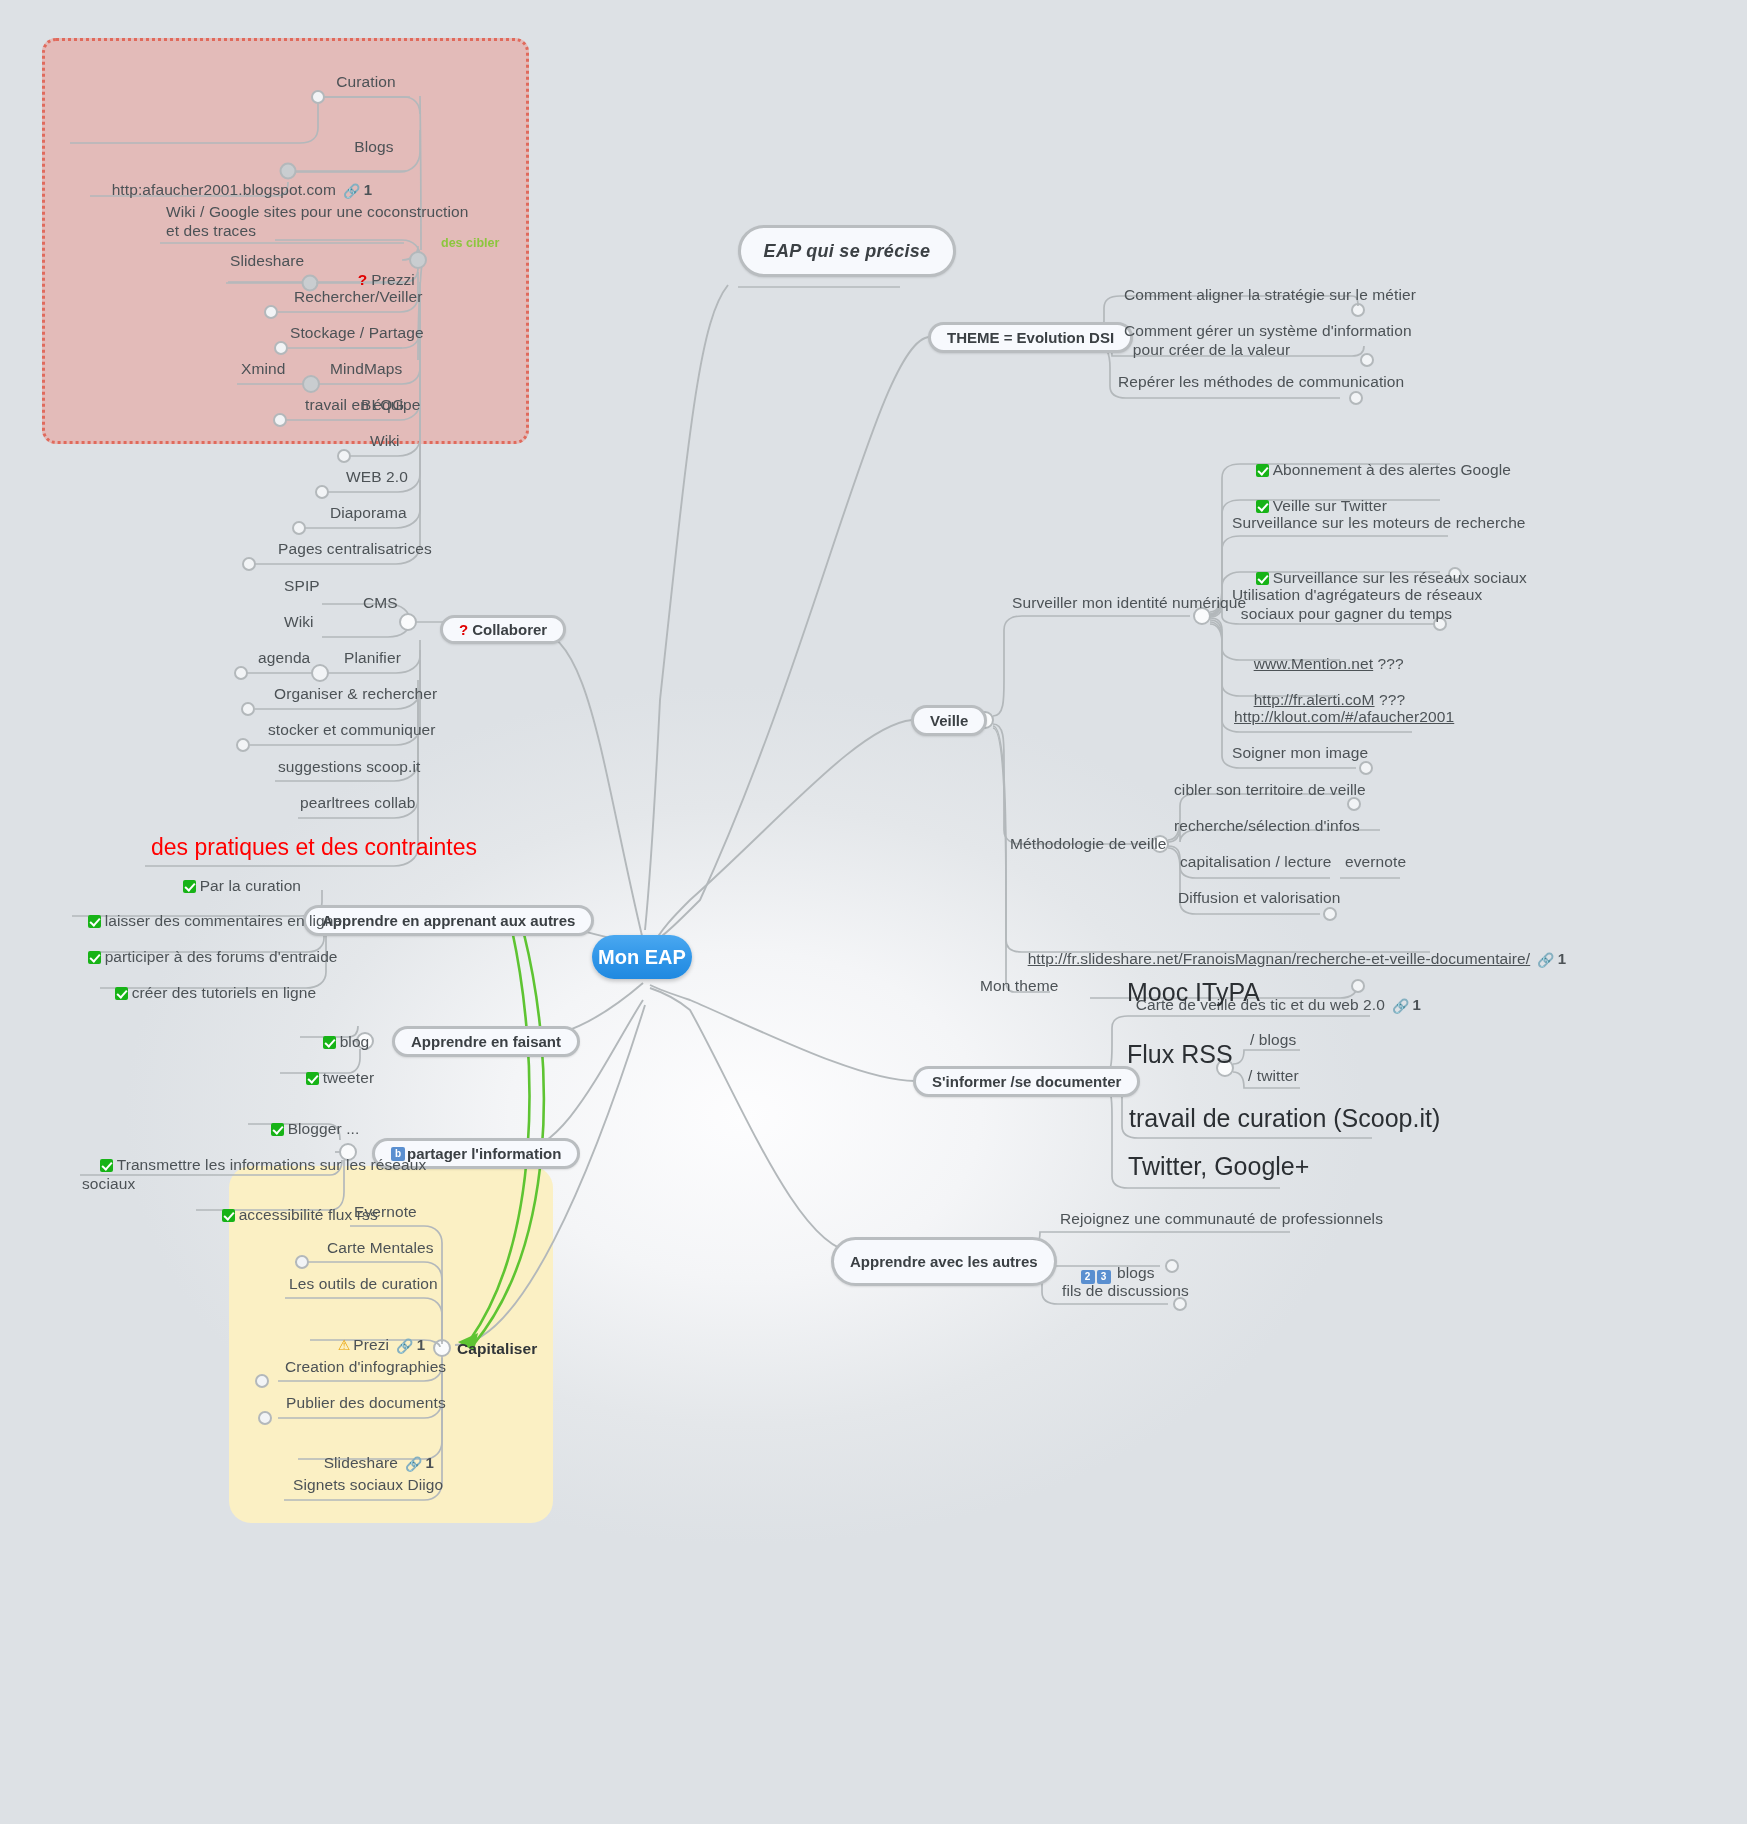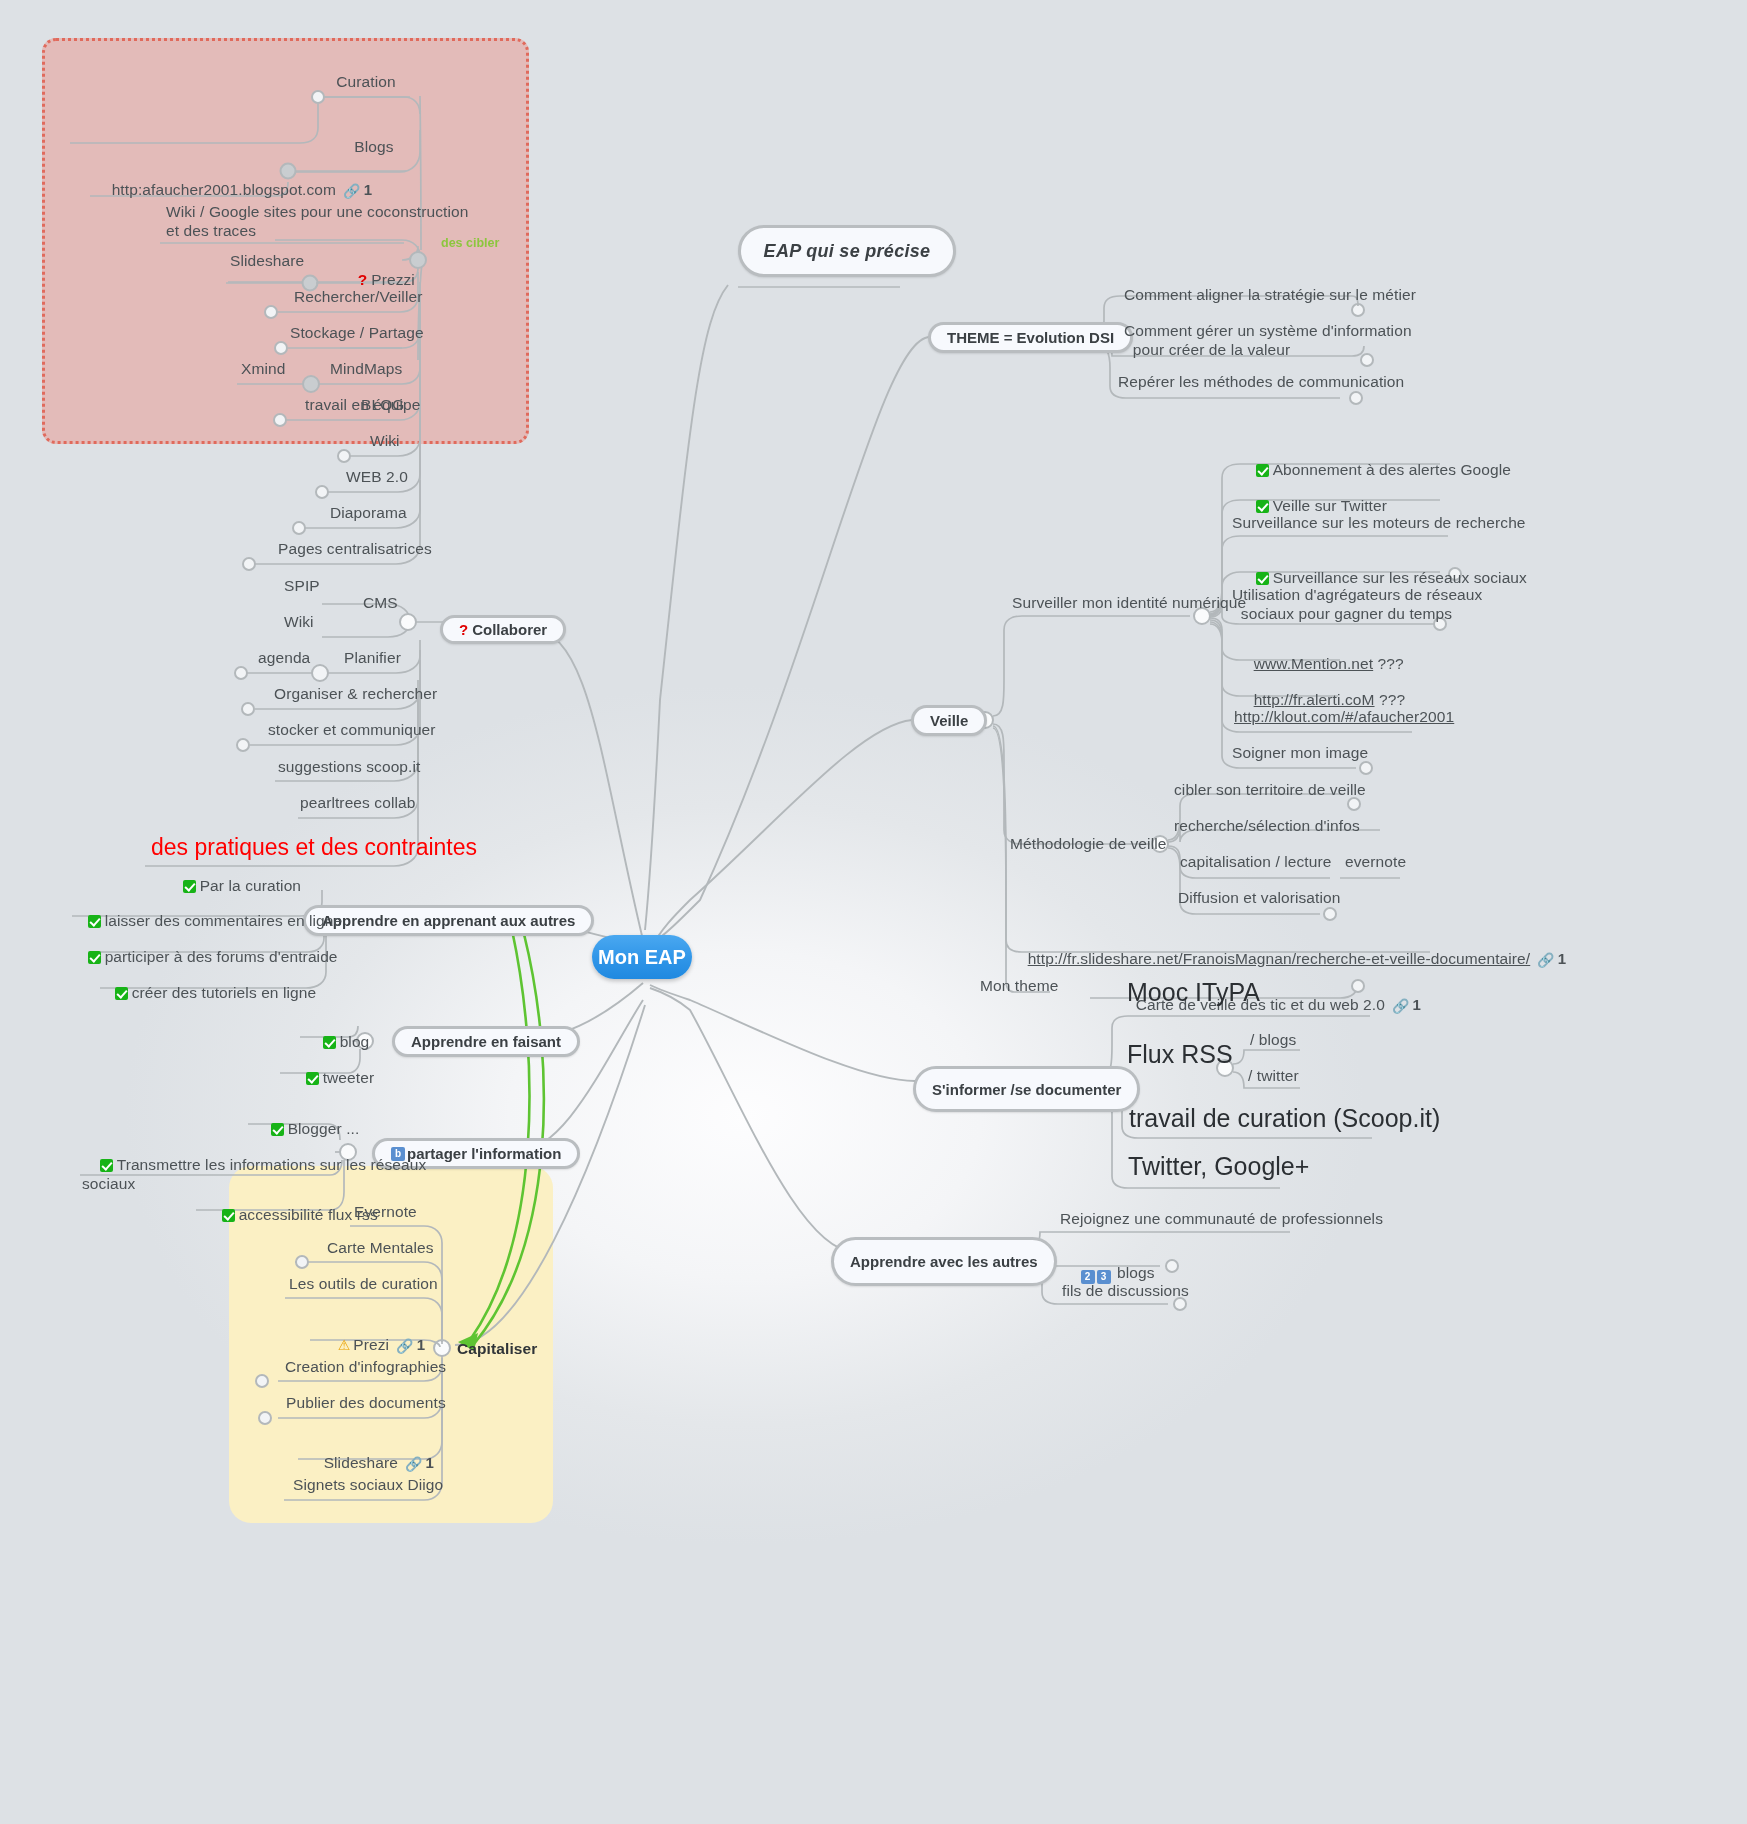--- a/index.html
+++ b/index.html
@@ -464,21 +464,21 @@
   <div class="lbl" style="left:1010px; top:930px;">
     <span class="url">http://fr.slideshare.net/FranoisMagnan/recherche-et-veille-documentaire/</span><span class="lnk">🔗</span><span class="lnkno">1</span>
   </div>
   <div class="lbl" style="left:980px; top:976px;">Mon theme</div>
   <div class="lbl" style="left:1118px; top:976px;">
     <span>Carte de veille des tic et du web 2.0</span><span class="lnk">🔗</span><span class="lnkno">1</span>
   </div>
 
   <div class="bigtext" style="left:1127px; top:978px;">Mooc ITyPA</div>
 
-  <div class="pill" style="left:913px; top:1066px; height:46px;">S'informer /se documenter</div>
+  <div class="pill" style="left:913px; top:1066px; height:31px;">S'informer /se documenter</div>
   <div class="bigtext" style="left:1127px; top:1040px;">Flux RSS</div>
   <div class="lbl" style="left:1250px; top:1030px;">/ blogs</div>
   <div class="lbl" style="left:1248px; top:1066px;">/ twitter</div>
   <div class="bigtext" style="left:1129px; top:1104px;">travail de curation (Scoop.it)</div>
   <div class="bigtext" style="left:1128px; top:1152px;">Twitter, Google+</div>
 
   <div class="pill" style="left:831px; top:1237px; height:49px;">Apprendre avec les autres</div>
   <div class="lbl" style="left:1060px; top:1209px;">Rejoignez une communauté de professionnels</div>
   <div class="lbl" style="left:1063px; top:1244px;">
     <span class="bluebox">2</span><span class="bluebox">3</span><span> blogs</span>

